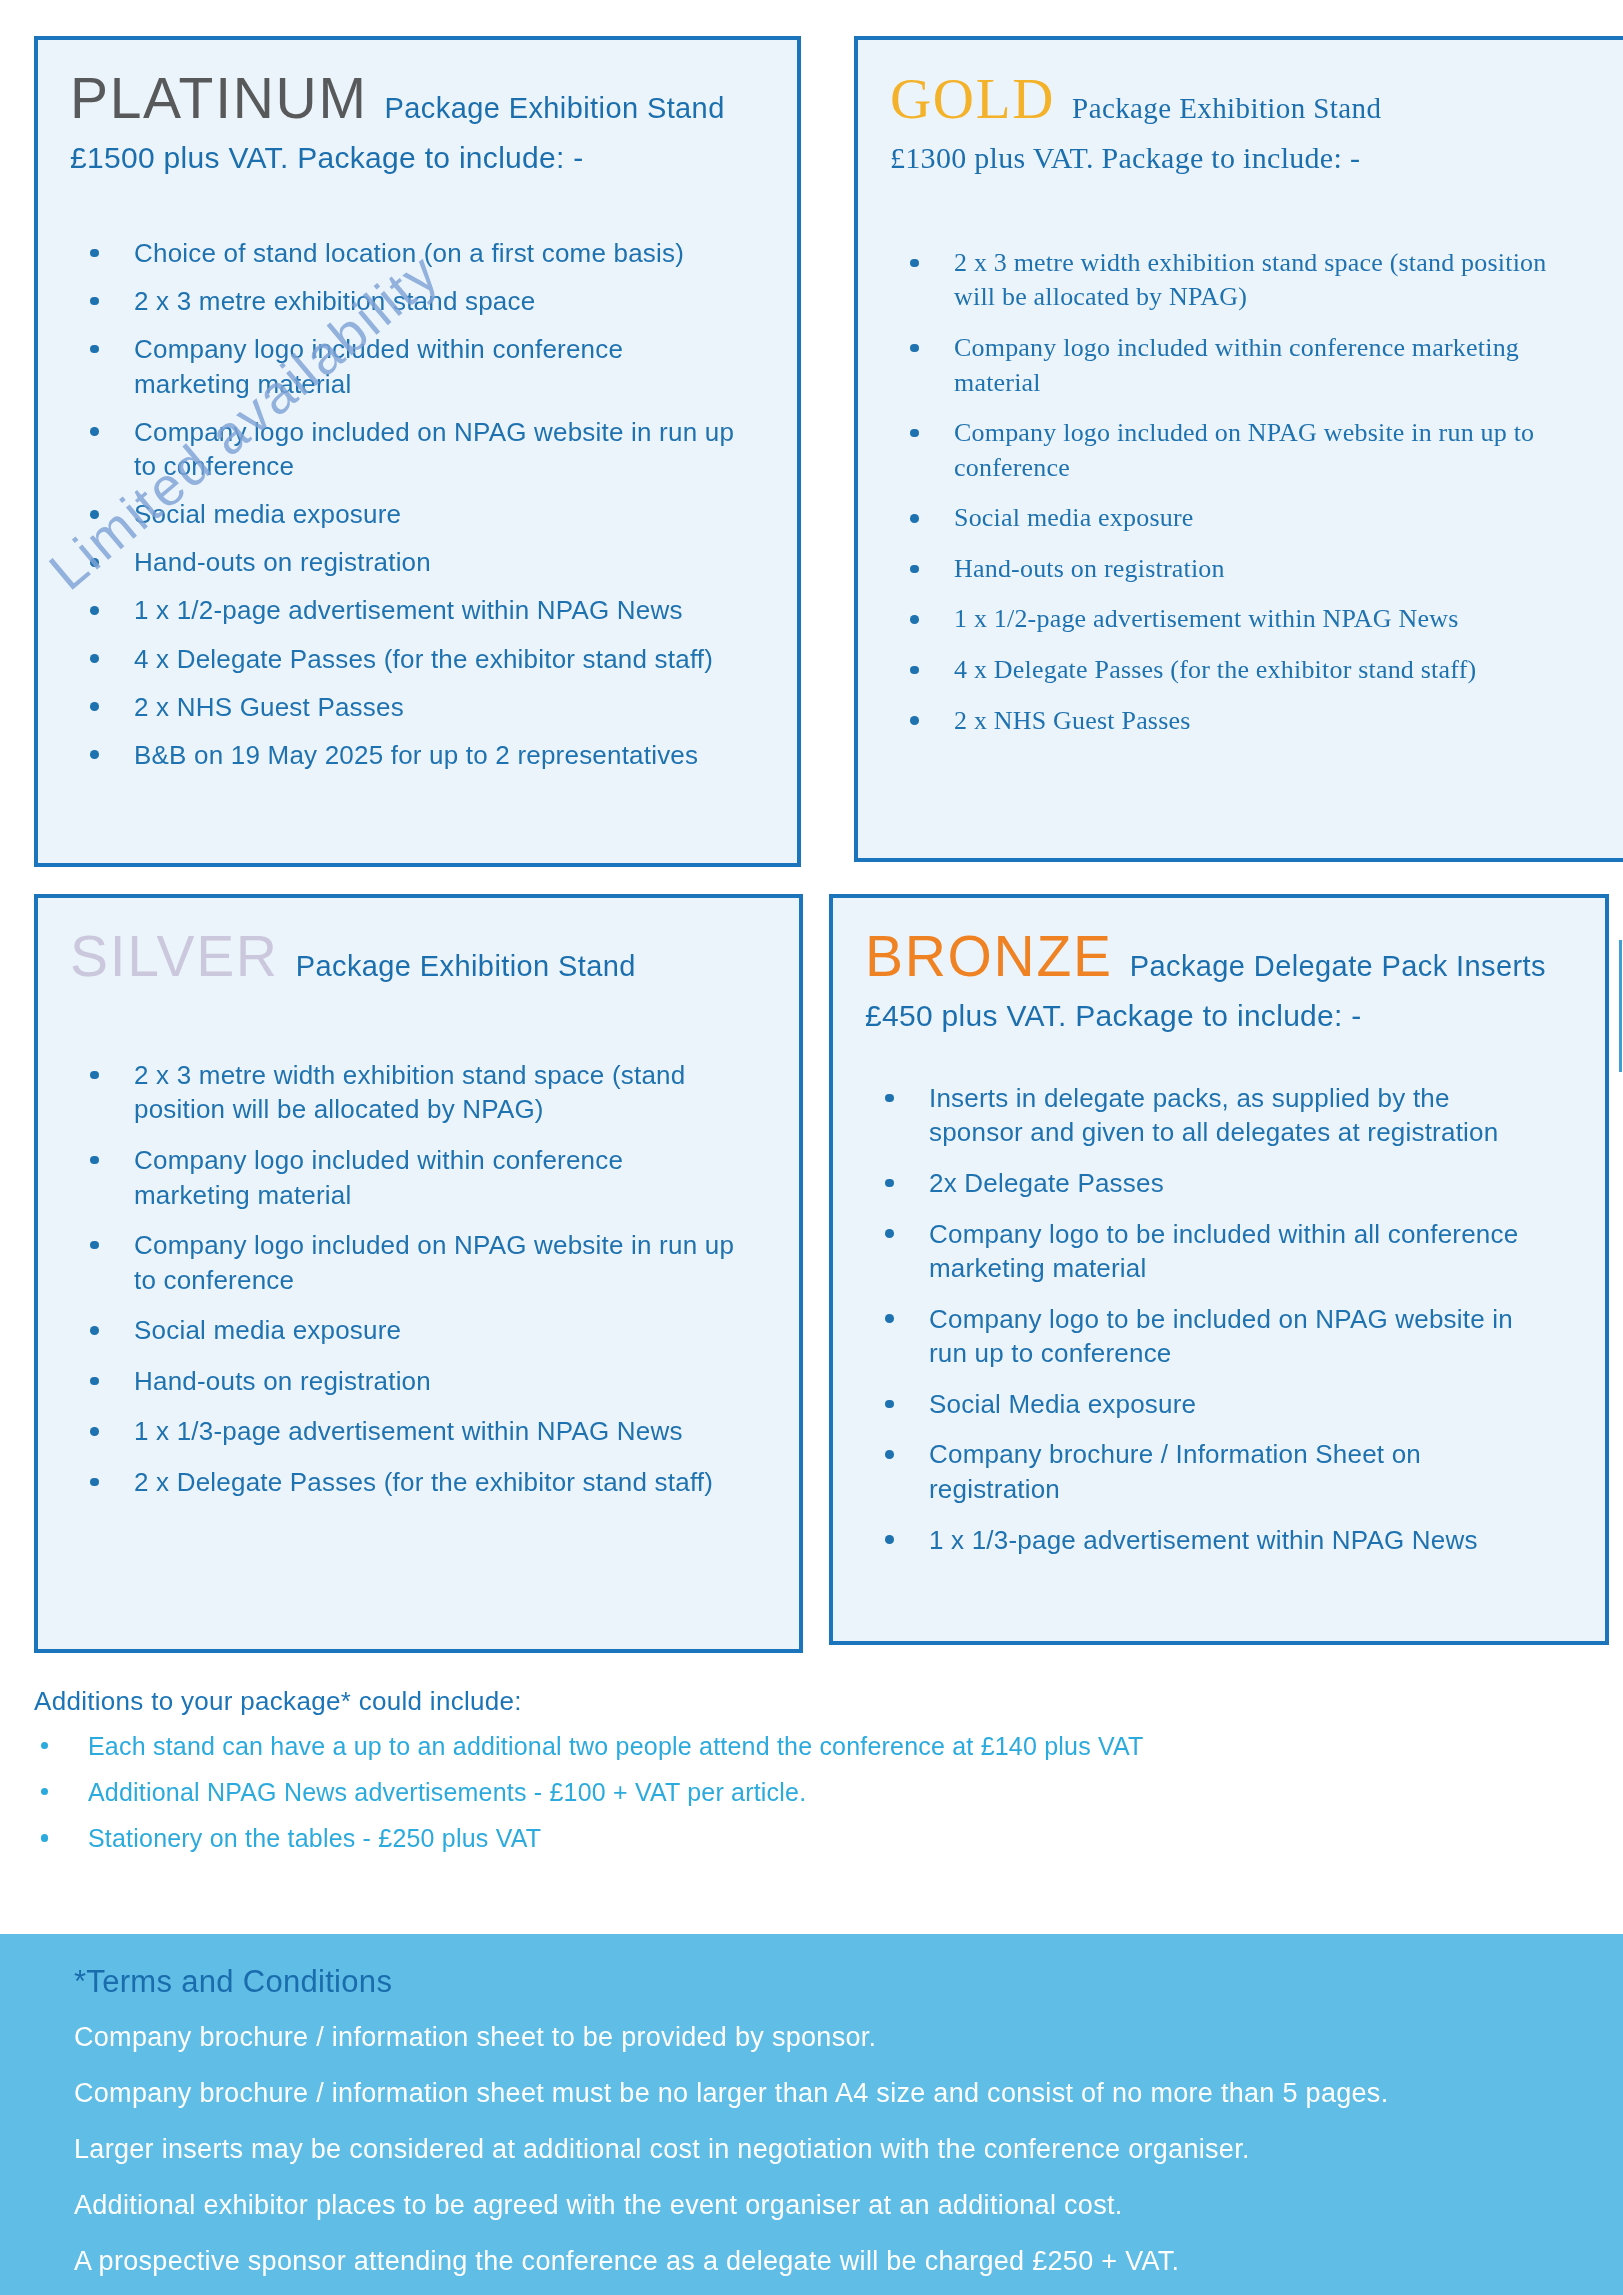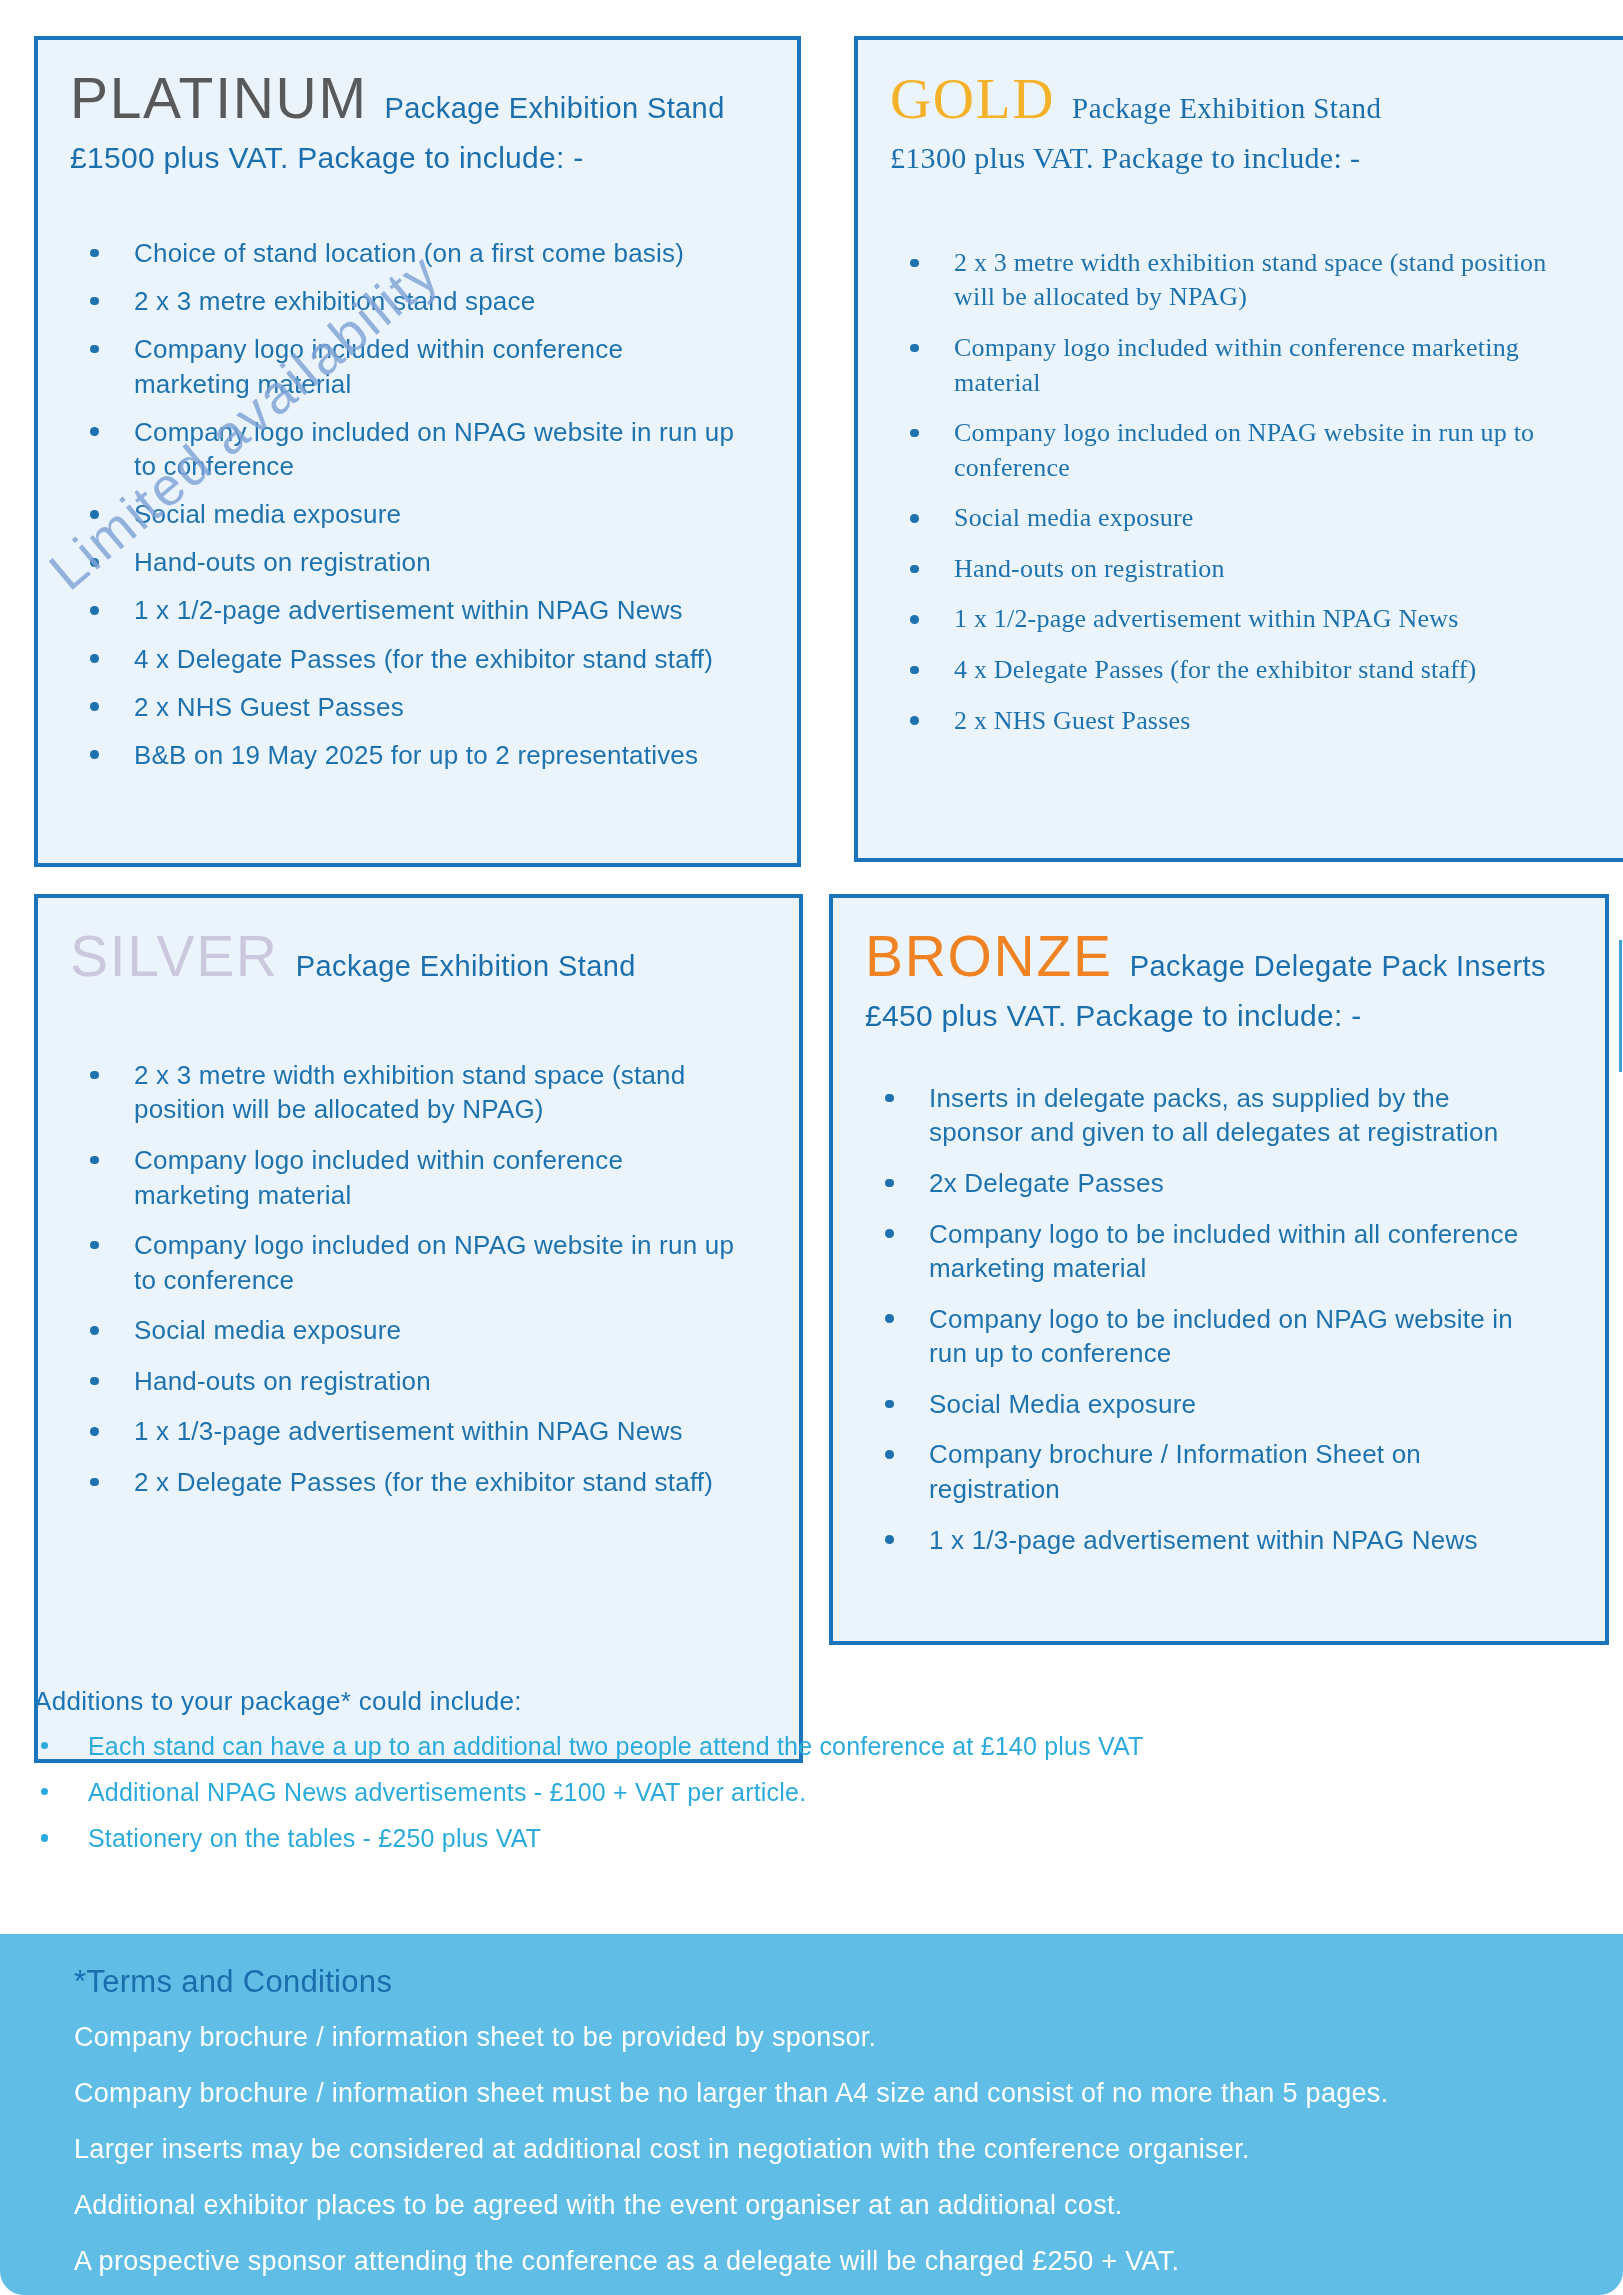--- a/index.html
+++ b/index.html
@@ -1,33 +1,33 @@
 <!DOCTYPE html>
 <html style="font-size:13.5px"><head>
 <meta charset="utf-8">
 <style>
   * { margin:0; padding:0; box-sizing:border-box; }
   html,body { background:#ffffff; }
   body { font-family:"Liberation Sans", sans-serif; }
   #canvas {
     position:relative; width:1623px; height:2295px;
-    background:#ffffff; overflow:hidden;border-radius:24px;
+    background:#ffffff; overflow:hidden;
   }
 
   
   .pkg {
     position:absolute;
     background:#ecf4fb;
     border:4.2px solid #1b75bc;
     padding:29px 17px 0 32px;
     overflow:hidden;
   }
   #card-platinum { left:34px;  top:36px;   width:767px; height:831px; }
   #card-gold     { left:854px; top:36px;   width:780px; height:826px;font-family:Liberation Serif, serif; }
-  #card-silver   { left:34px;  top:894px; width:769px; height:869px; }
+  #card-silver   { left:34px;  top:894px; width:769px; height:759px; }
   #card-bronze   { left:829px; top:894px; width:780px; height:751px; }
 
   .pkg-header { white-space:nowrap; }
   .pkg-title {
     display:inline; font-size:57px; line-height:1.05; letter-spacing:1.7px;
     font-weight:normal;
   }
   #card-platinum .pkg-title { color:#58595b; }
   #card-gold     .pkg-title { color:#f3b229; }
   #card-silver   .pkg-title { color:#cbc8dd; }

